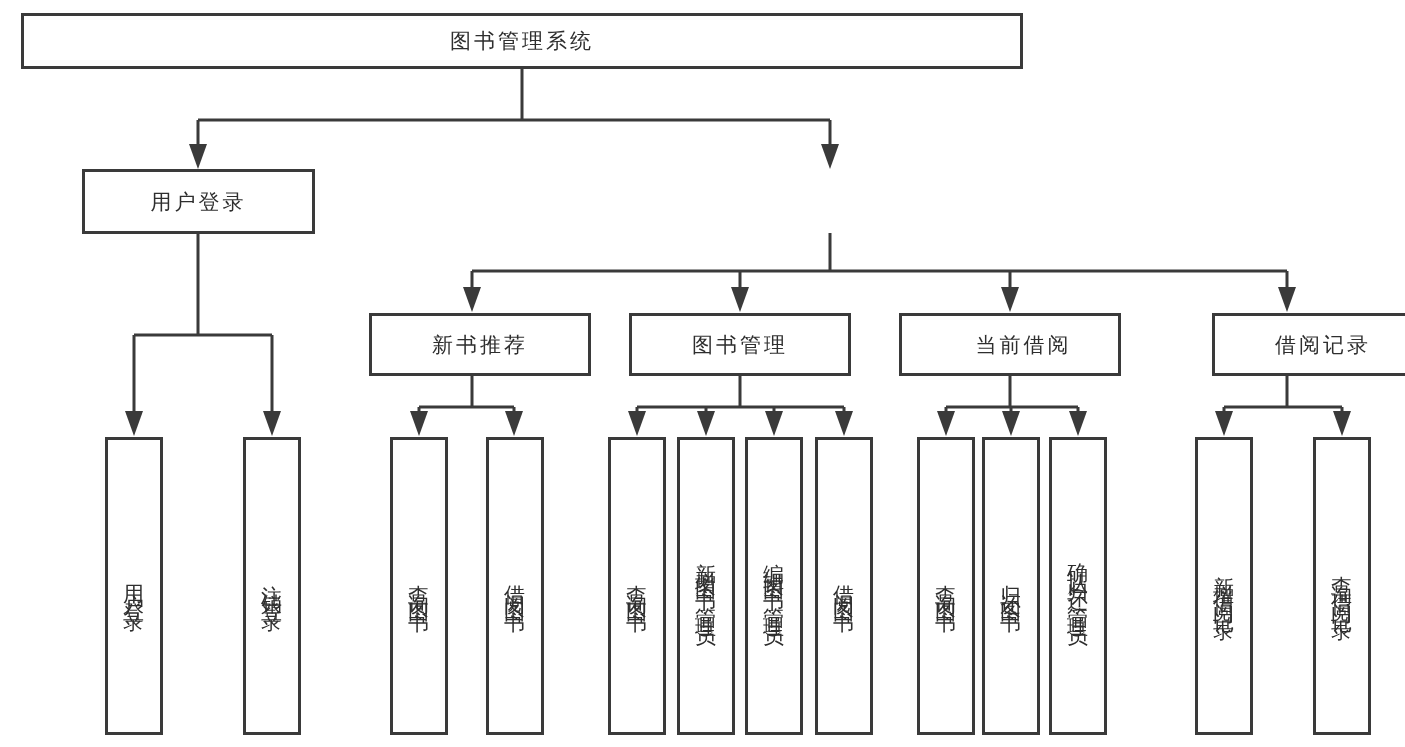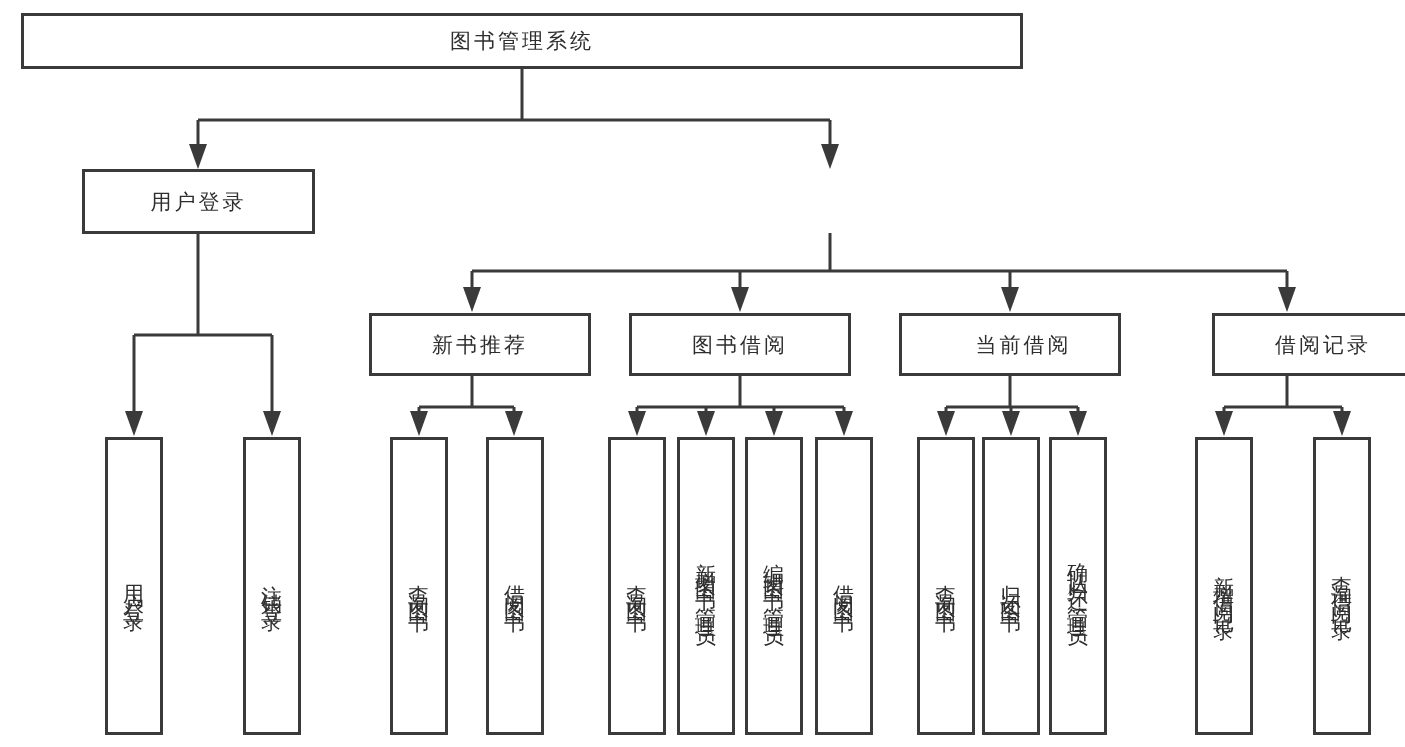--- a/index.html
+++ b/index.html
@@ -70,21 +70,21 @@
   </div>
 
   <div class="node lvl2" style="left:82px;width:233px;">
     <span class="hlabel">用户登录</span>
   </div>
 
   <div class="node lvl3" style="left:361px;margin-left:8px;">
     <span class="hlabel">新书推荐</span>
   </div>
   <div class="node lvl3" style="left:629px;">
-    <span class="hlabel">图书借阅</span>
+    <span class="hlabel">图书管理</span>
   </div>
   <div class="node lvl3" style="left:899px;padding-left:27px;">
     <span class="hlabel">当前借阅</span>
   </div>
   <div class="node lvl3" style="left:1176px;margin-left:36px;">
     <span class="hlabel">借阅记录</span>
   </div>
 
   <div class="node leaf" style="left:105px;">
     <span class="vlabel">用户登录</span>

